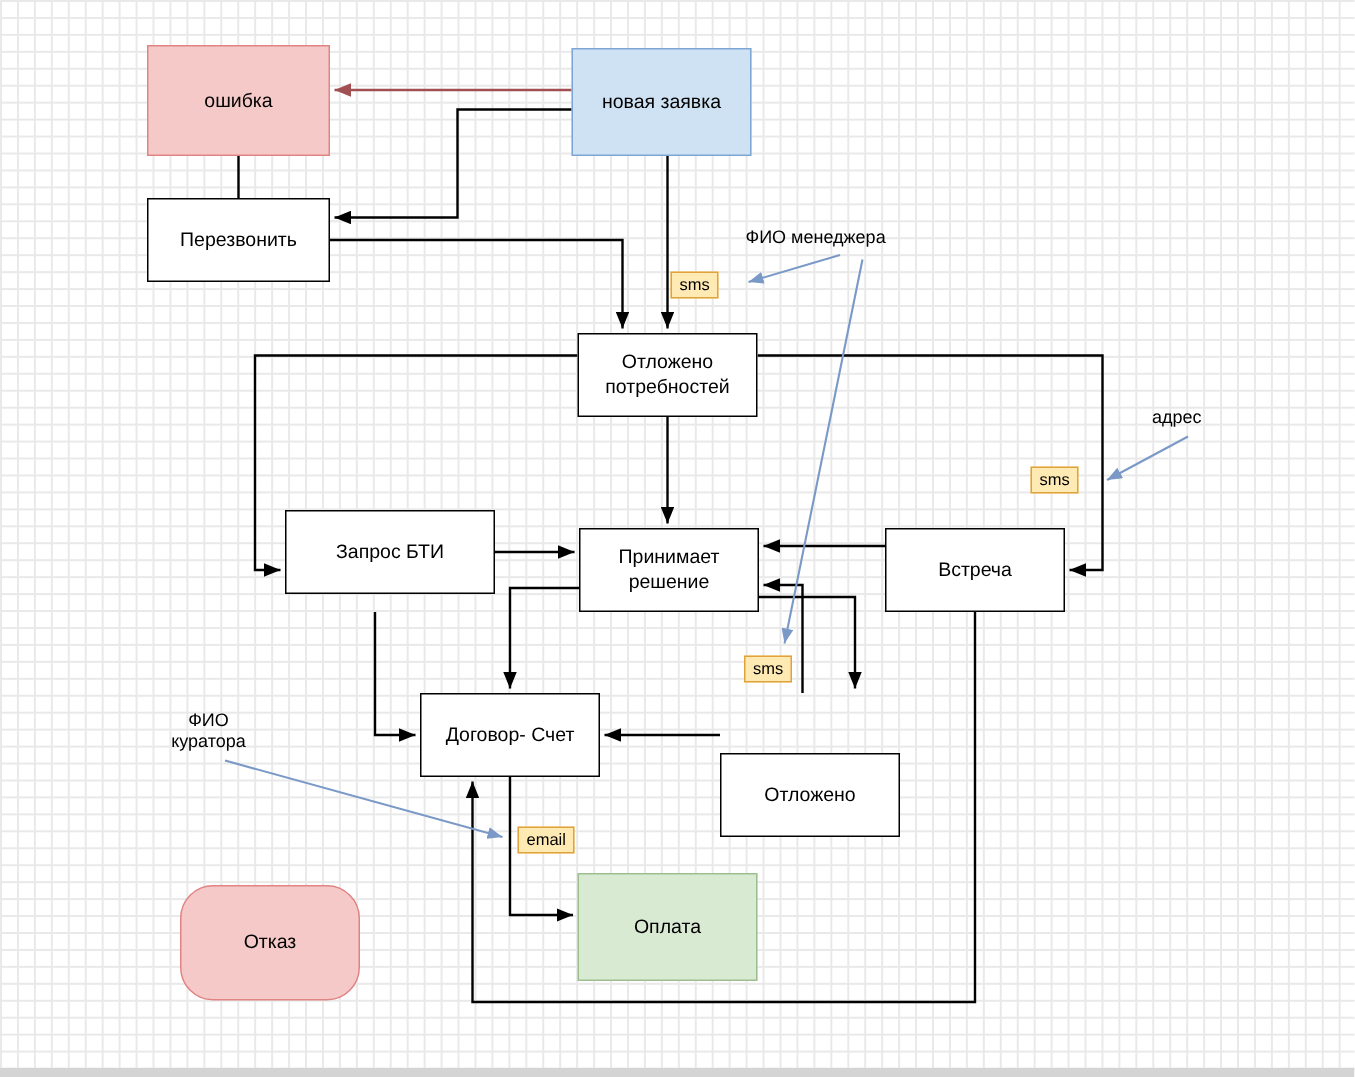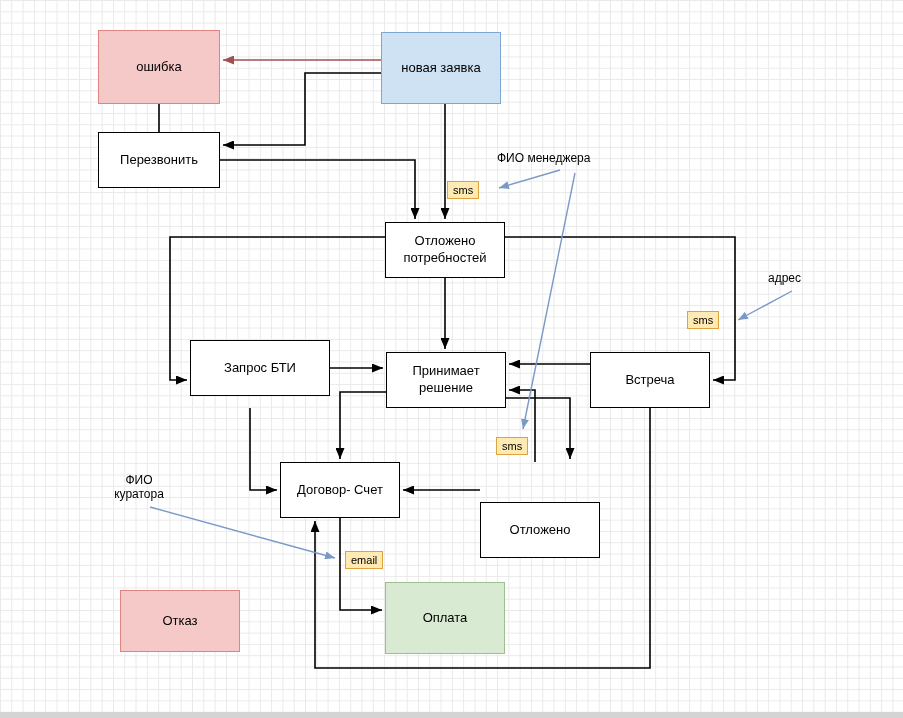--- a/index.html
+++ b/index.html
@@ -120,21 +120,21 @@
   <div class="node node--pink" style="left:98px;  top:30px;  width:122px; height:74px;">ошибка</div>
   <div class="node node--blue" style="left:381px; top:32px;  width:120px; height:72px;">новая заявка</div>
   <div class="node" style="left:98px;  top:132px; width:122px; height:56px;">Перезвонить</div>
   <div class="node" style="left:385px; top:222px; width:120px; height:56px;">Отложено потребностей</div>
   <div class="node" style="left:190px; top:340px; width:140px; height:56px;">Запрос БТИ</div>
   <div class="node" style="left:386px; top:352px; width:120px; height:56px;">Принимает решение</div>
   <div class="node" style="left:590px; top:352px; width:120px; height:56px;">Встреча</div>
   <div class="node" style="left:280px; top:462px; width:120px; height:56px;">Договор- Счет</div>
   <div class="node" style="left:480px; top:462px; width:120px; height:56px;margin-top:40px;">Отложено</div>
   <div class="node node--green" style="left:385px; top:582px; width:120px; height:72px;">Оплата</div>
-  <div class="node node--pink" style="left:120px; top:590px; width:120px; height:62px;">Отказ</div>
+  <div class="node node--pink" style="left:120px; top:590px; width:120px; height:77px;border-radius:22px;">Отказ</div>
 
   <div class="tag" style="left:447px; top:181px;">sms</div>
   <div class="tag" style="left:687px; top:311px;">sms</div>
   <div class="tag" style="left:496px; top:437px;">sms</div>
   <div class="tag" style="left:345px; top:551px;">email</div>
 
   <div class="anno" style="left:497px; top:151px;">ФИО менеджера</div>
   <div class="anno" style="left:768px; top:271px;">адрес</div>
   <div class="anno anno--wrap" style="left:106px; top:473px; width:66px;">ФИО куратора</div>
 

